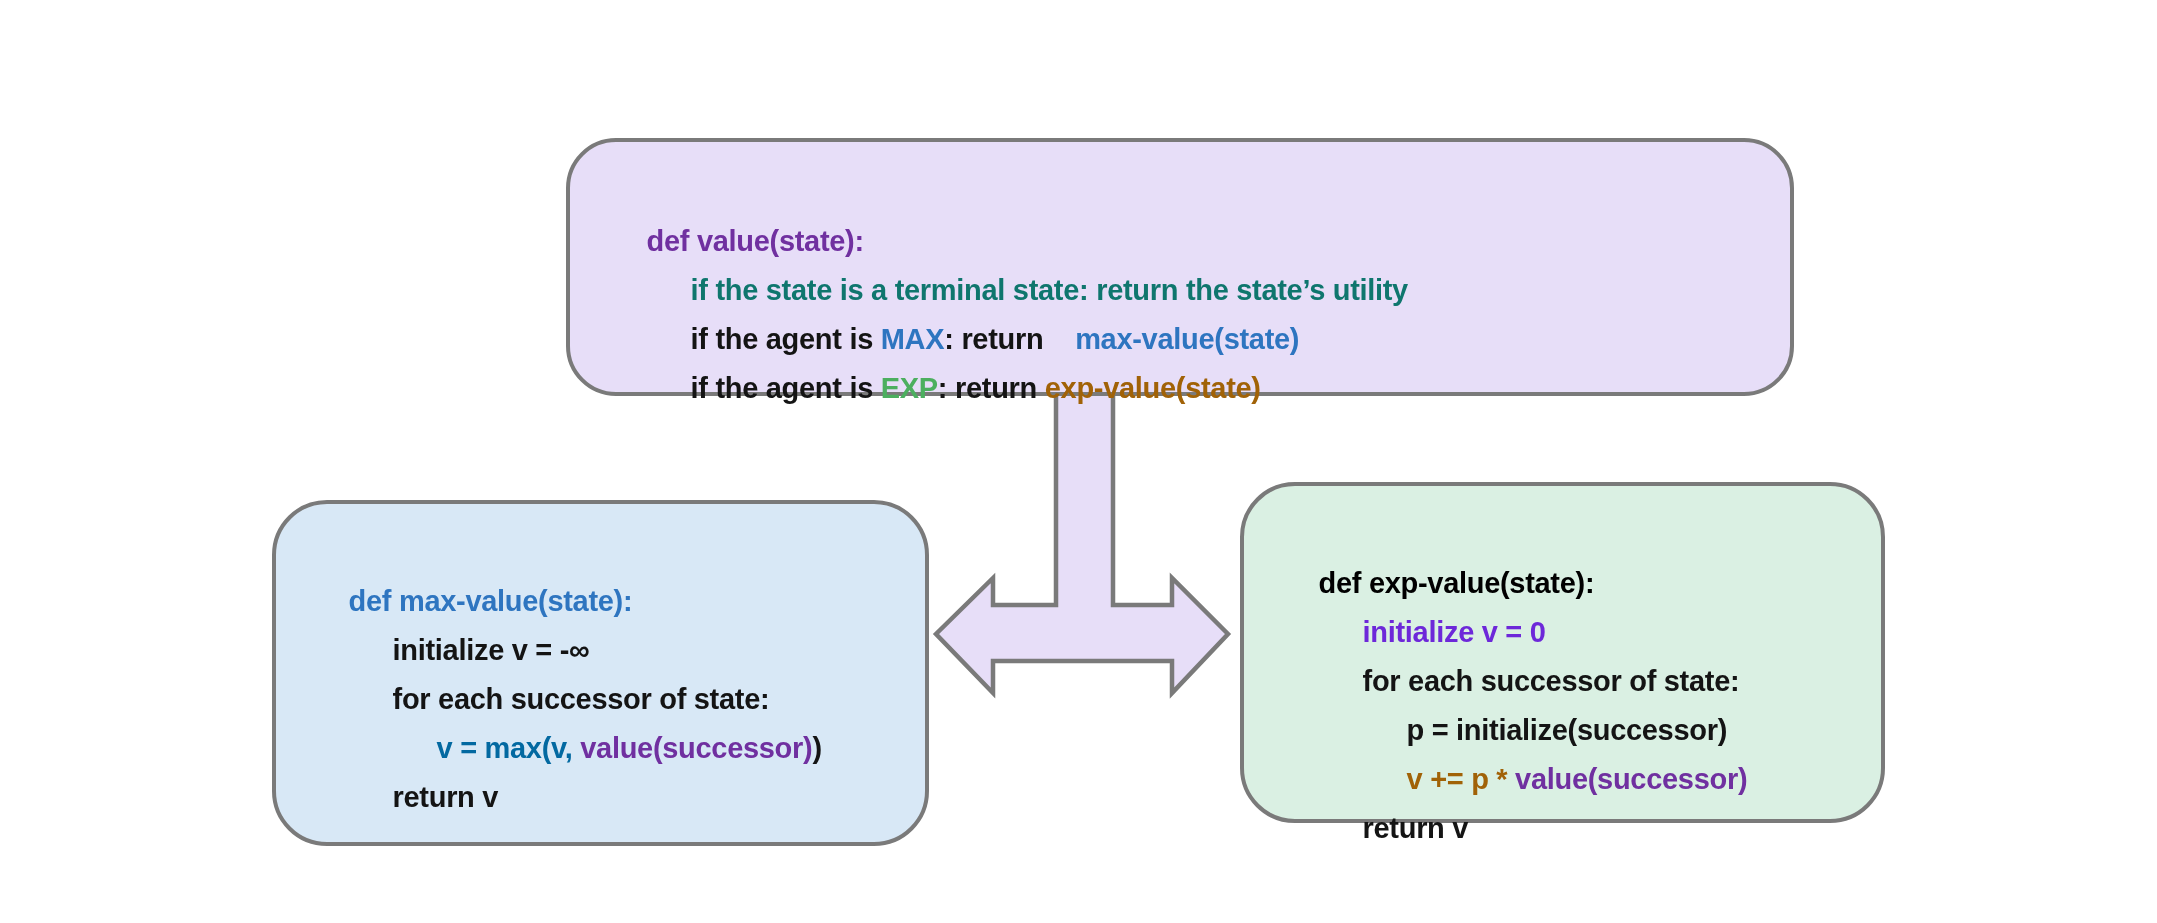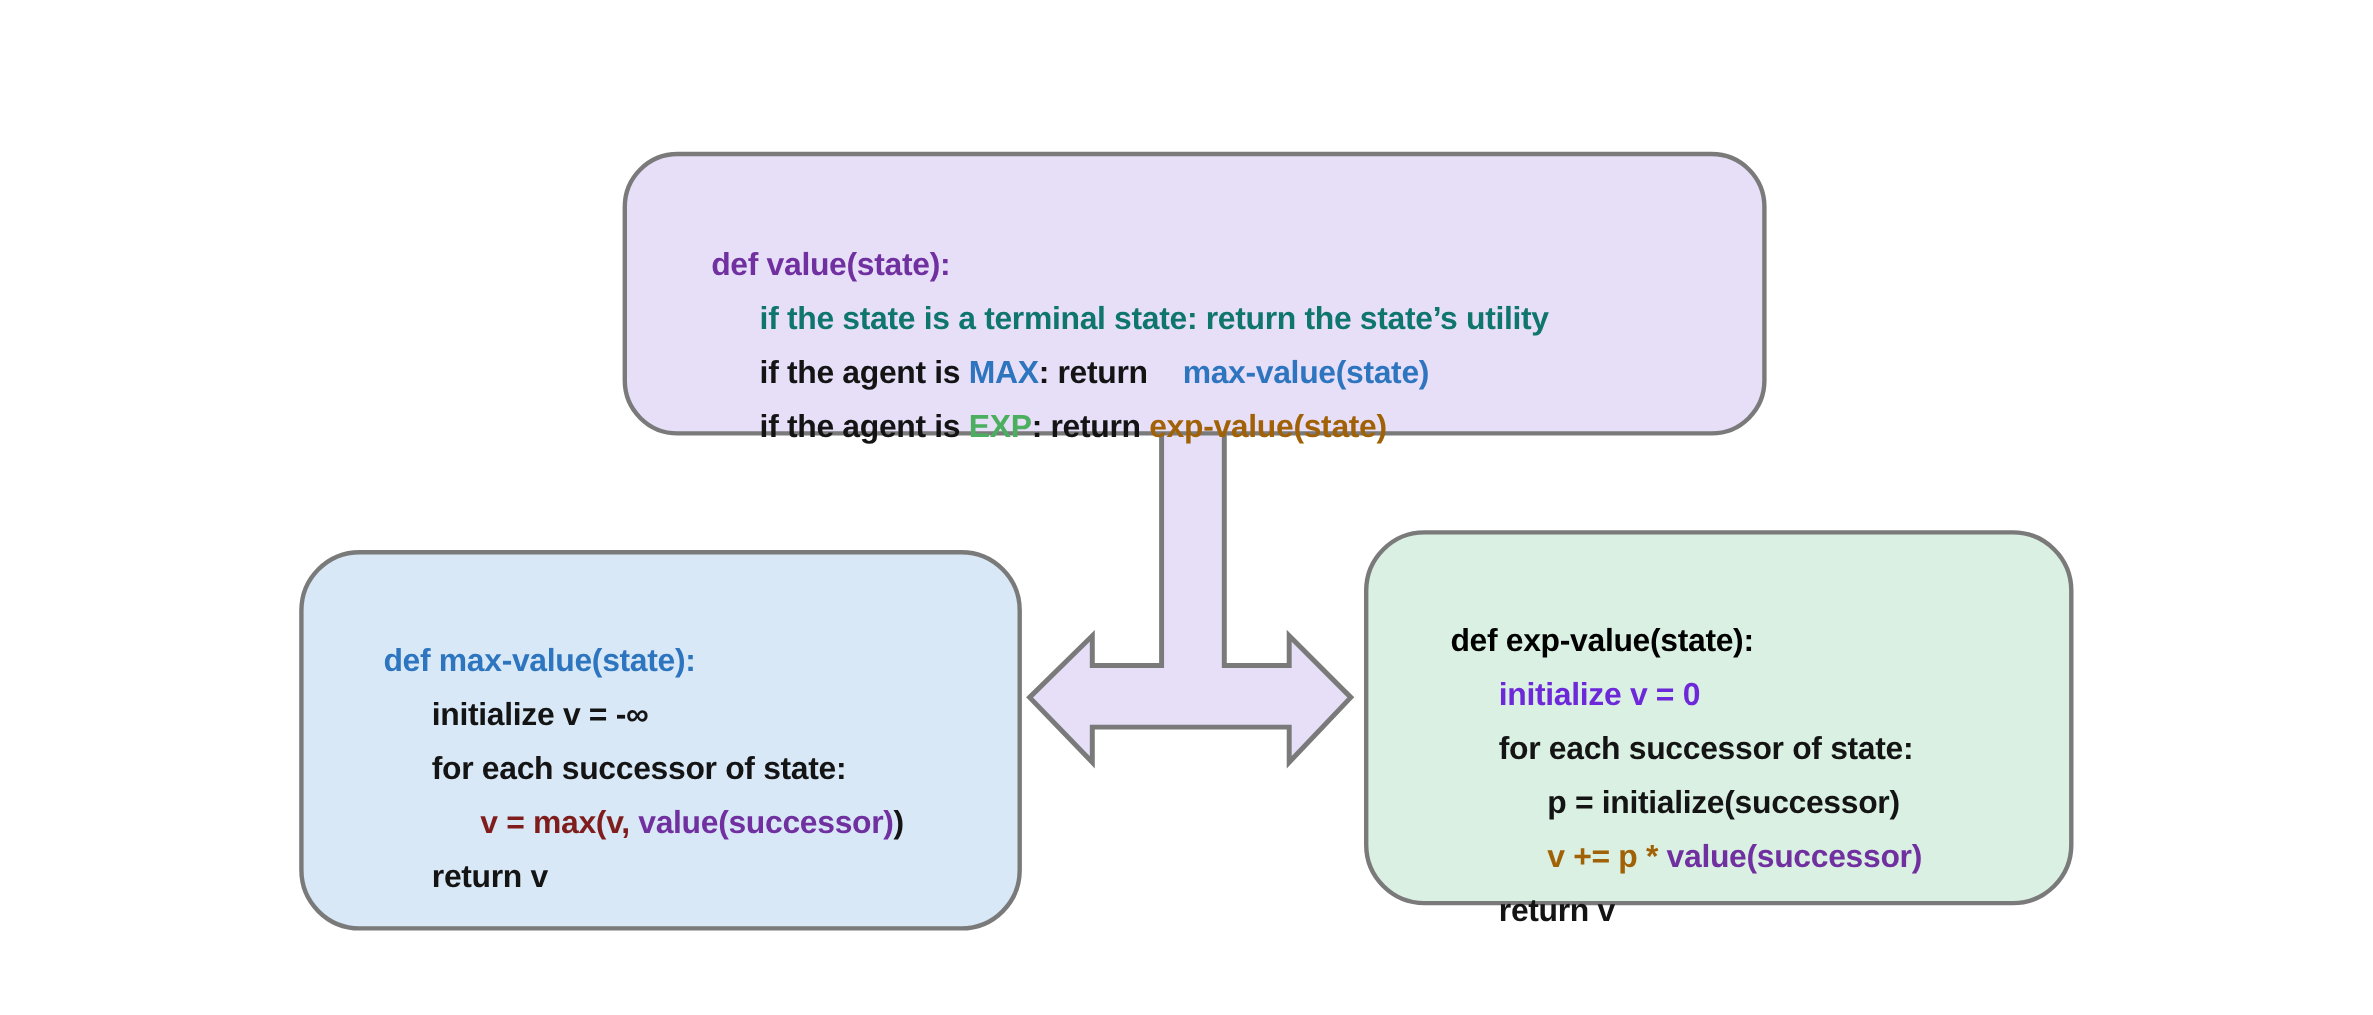--- a/index.html
+++ b/index.html
@@ -18,21 +18,21 @@
     z-index: 0;
   }
   .pbox {
     position: absolute;
     z-index: 1;
     box-sizing: border-box;
     border: 4px solid #7a7a7a;
   }
   #value-box {
     left: 566px; top: 138px;
-    width: 1040px; height: 258px;
+    width: 1228px; height: 258px;
     border-radius: 50px;
     padding: 26px 0 0 30px;
   }
   #max-box {
     left: 272px; top: 500px;
     width: 657px; height: 346px;
     border-radius: 55px;
     padding: 24px 0 0 26px;
   }
   #exp-box {
@@ -82,21 +82,21 @@
     <div class="code-line ind0">
       <span style="color: rgb(46, 117, 192);">def max-value(state):</span>
     </div>
     <div class="code-line ind1">
       <span style="color: rgb(20, 20, 20);">initialize v = -∞</span>
     </div>
     <div class="code-line ind1">
       <span style="color: rgb(20, 20, 20);">for each successor of state:</span>
     </div>
     <div class="code-line ind2">
-      <span style="color: #7f1d1d;">v = max(v, </span><span style="color: rgb(112, 48, 160);">value(successor)</span><span style="color: rgb(20, 20, 20);">)</span>
+      <span style="color: #0369a1;">v = max(v, </span><span style="color: rgb(112, 48, 160);">value(successor)</span><span style="color: rgb(20, 20, 20);">)</span>
     </div>
     <div class="code-line ind1">
       <span style="color: rgb(20, 20, 20);">return v</span>
     </div>
   </div>
 
   <div class="pbox" id="exp-box" style="background-color: rgb(218, 240, 227); border-color: rgb(122, 122, 122);">
     <div class="code-line ind0">
       <span style="color: #000000;">def exp-value(state):</span>
     </div>

